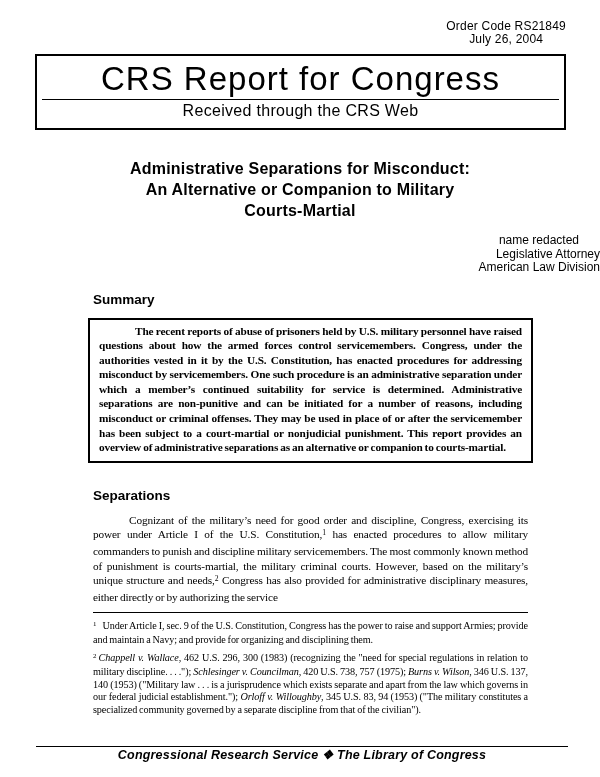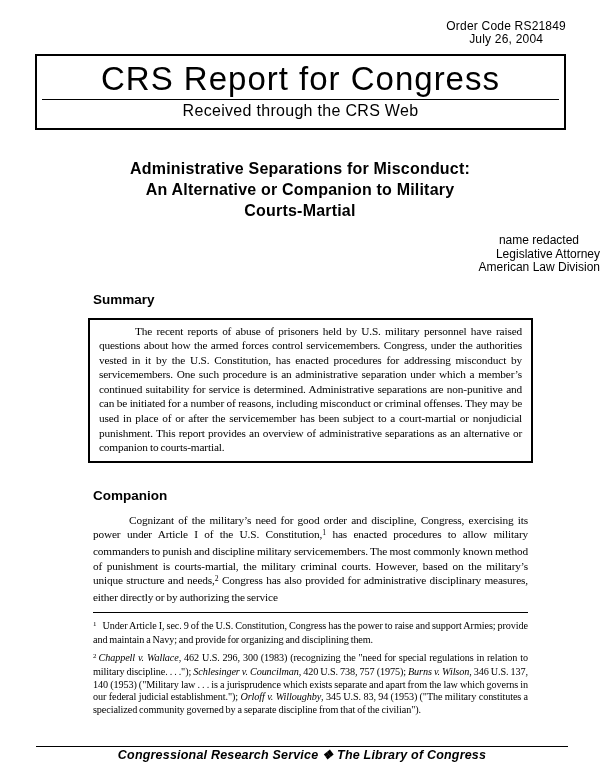--- a/index.html
+++ b/index.html
@@ -81,20 +81,21 @@
     font-family: "Liberation Sans", sans-serif;
     font-weight: bold;
     font-size: 13.5px;
     line-height: 17px;
   }
   .summary-heading { margin-top: 16px; }
   .summary-box {
     border: 2px solid #000;
     margin: 10px -5px 0;
     padding: 4px 9px 6px;
+    font-weight: bold;
   }
   .serif-body {
     font-size: 11.3px;
     line-height: 14.6px;
     text-align: justify;
     letter-spacing: -0.15px;
     word-spacing: -0.6px;
     margin: 0;
   }
   .indent { text-indent: 36px; }
@@ -170,21 +171,21 @@
     </div>
 
   <div class="content">
 
     <div class="section-heading summary-heading">Summary</div>
 
     <div class="summary-box">
       <p class="serif-body indent">The recent reports of abuse of prisoners held by U.S. military personnel have raised questions about how the armed forces control servicemembers.  Congress, under the authorities vested in it by the U.S. Constitution, has enacted procedures for addressing misconduct by servicemembers. One such procedure is an administrative separation under which a member’s continued suitability for service is determined. Administrative separations are non-punitive and can be initiated for a number of reasons, including misconduct or criminal offenses.  They may be used in place of or after the servicemember has been subject to a court-martial or nonjudicial punishment.  This report provides an overview of administrative separations as an alternative or companion to courts-martial.</p>
     </div>
 
-    <div class="section-heading background-heading">Companion</div>
+    <div class="section-heading background-heading">Separations</div>
 
     <p class="serif-body indent background-para"><span>Cognizant of the military’s need for good order and discipline, Congress, exercising its power under Article I of the U.S. Constitution,</span><sup class="ref">1</sup><span> has enacted procedures to allow military commanders to punish and discipline military servicemembers.  The most commonly known method of punishment is courts-martial, the military criminal courts. However, based on the military’s unique structure and needs,</span><sup class="ref">2</sup><span> Congress has also provided for administrative disciplinary measures, either directly or by authorizing the service</span></p>
 
     <hr class="fn-sep">
 
     <p class="footnote"><sup class="ref fn-marker">1</sup><span> Under Article I, sec. 9 of the U.S. Constitution, Congress has the power to raise and support Armies; provide and maintain a Navy; and provide for organizing and disciplining them.</span></p>
 
     <p class="footnote fn2"><sup class="ref fn-marker fn-marker-tight">2</sup><span class="italic">Chappell v. Wallace</span><span>, 462 U.S. 296, 300 (1983) (recognizing the "need for special regulations in relation to military discipline. . . ."); </span><span class="italic">Schlesinger v. Councilman</span><span>, 420 U.S. 738, 757 (1975); </span><span class="italic">Burns v. Wilson</span><span>, 346 U.S. 137, 140 (1953) ("Military law . . . is a jurisprudence which exists separate and apart from the law which governs in our federal judicial establishment.");  </span><span class="italic">Orloff v. Willoughby</span><span>, 345 U.S. 83, 94 (1953) ("The military constitutes a specialized community governed by a separate discipline from that of the civilian").</span></p>
 
   </div>

